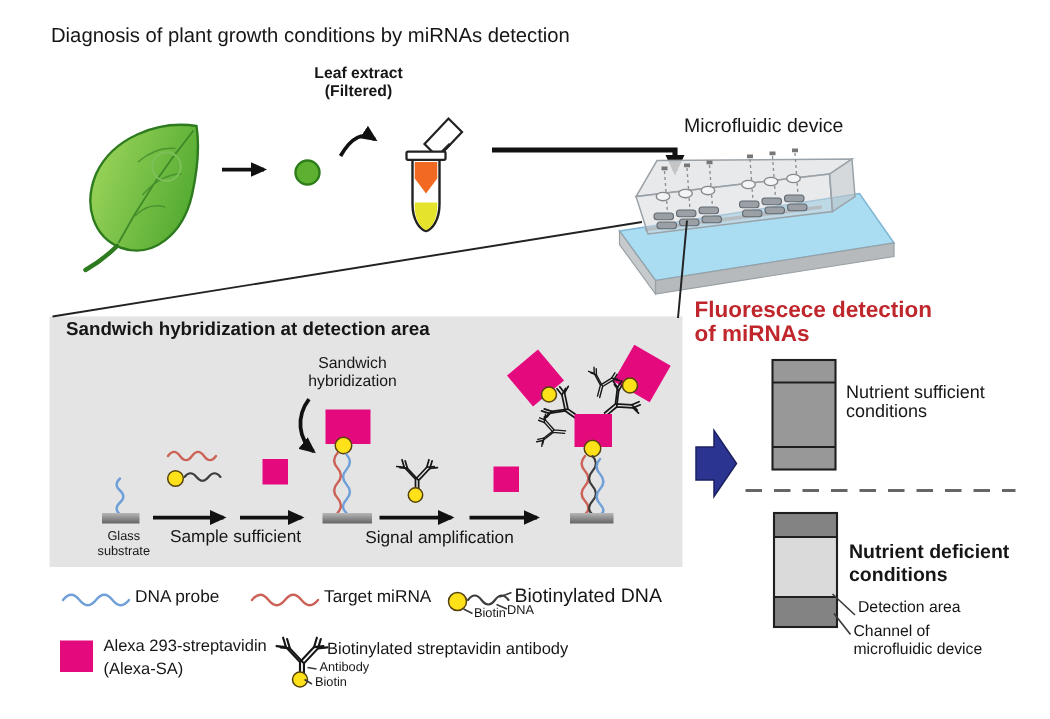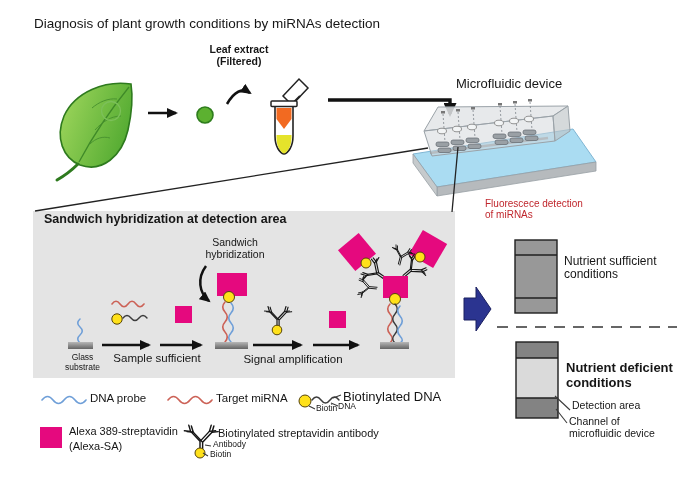--- a/index.html
+++ b/index.html
@@ -247,21 +247,21 @@
 <div class="t" style="left:44px;top:212px;font-size:12.5px;font-weight:bold;">Sandwich hybridization at detection area</div>
 
 <div class="t ctr" style="left:59px;top:352px;width:47px;font-size:8.5px;line-height:1.2;">
   <span style="display:block">Glass</span>
   <span style="display:block">substrate</span>
 </div>
 
 <div class="t ctr" style="left:96px;top:352px;width:122px;font-size:11.5px;">Sample sufficient</div>
 <div class="t ctr" style="left:232px;top:353px;width:122px;font-size:11.5px;">Signal amplification</div>
 
-<div class="t red" style="left:485px;top:199px;font-size:10px;font-weight:normal;line-height:1.08;">
+<div class="t red" style="left:463px;top:199px;font-size:15px;font-weight:bold;line-height:1.08;">
   <span style="display:block">Fluorescece detection</span>
   <span style="display:block">of miRNAs</span>
 </div>
 
 <div class="t" style="left:564px;top:255px;font-size:12px;">
   <span style="display:block">Nutrient sufficient</span>
   <span style="display:block">conditions</span>
 </div>
 
 <div class="t" style="left:566px;top:361px;font-size:13px;font-weight:bold;">
@@ -276,21 +276,21 @@
   <span style="display:block">microfluidic device</span>
 </div>
 
 <div class="t" style="left:90px;top:392px;font-size:11.5px;">DNA probe</div>
 <div class="t" style="left:216px;top:392px;font-size:11.5px;">Target miRNA</div>
 <div class="t" style="left:343px;top:390px;font-size:13px;text-align:center;">Biotinylated DNA</div>
 <div class="t" style="left:316px;top:404px;font-size:8.5px;">Biotin</div>
 <div class="t" style="left:338px;top:402px;font-size:8.5px;text-align:right;">DNA</div>
 
 <div class="t" style="left:69px;top:424px;font-size:11px;line-height:1.35;">
-  <span style="display:block">Alexa 389-streptavidin</span>
+  <span style="display:block">Alexa 293-streptavidin</span>
   <span style="display:block">(Alexa-SA)</span>
 </div>
 
 <div class="t" style="left:218px;top:427px;font-size:11px;">Biotinylated streptavidin antibody</div>
 <div class="t" style="left:213px;top:440px;font-size:8.5px;">Antibody</div>
 <div class="t" style="left:210px;top:450px;font-size:8.5px;">Biotin</div>
 
 </div>
 
 </body></html>

